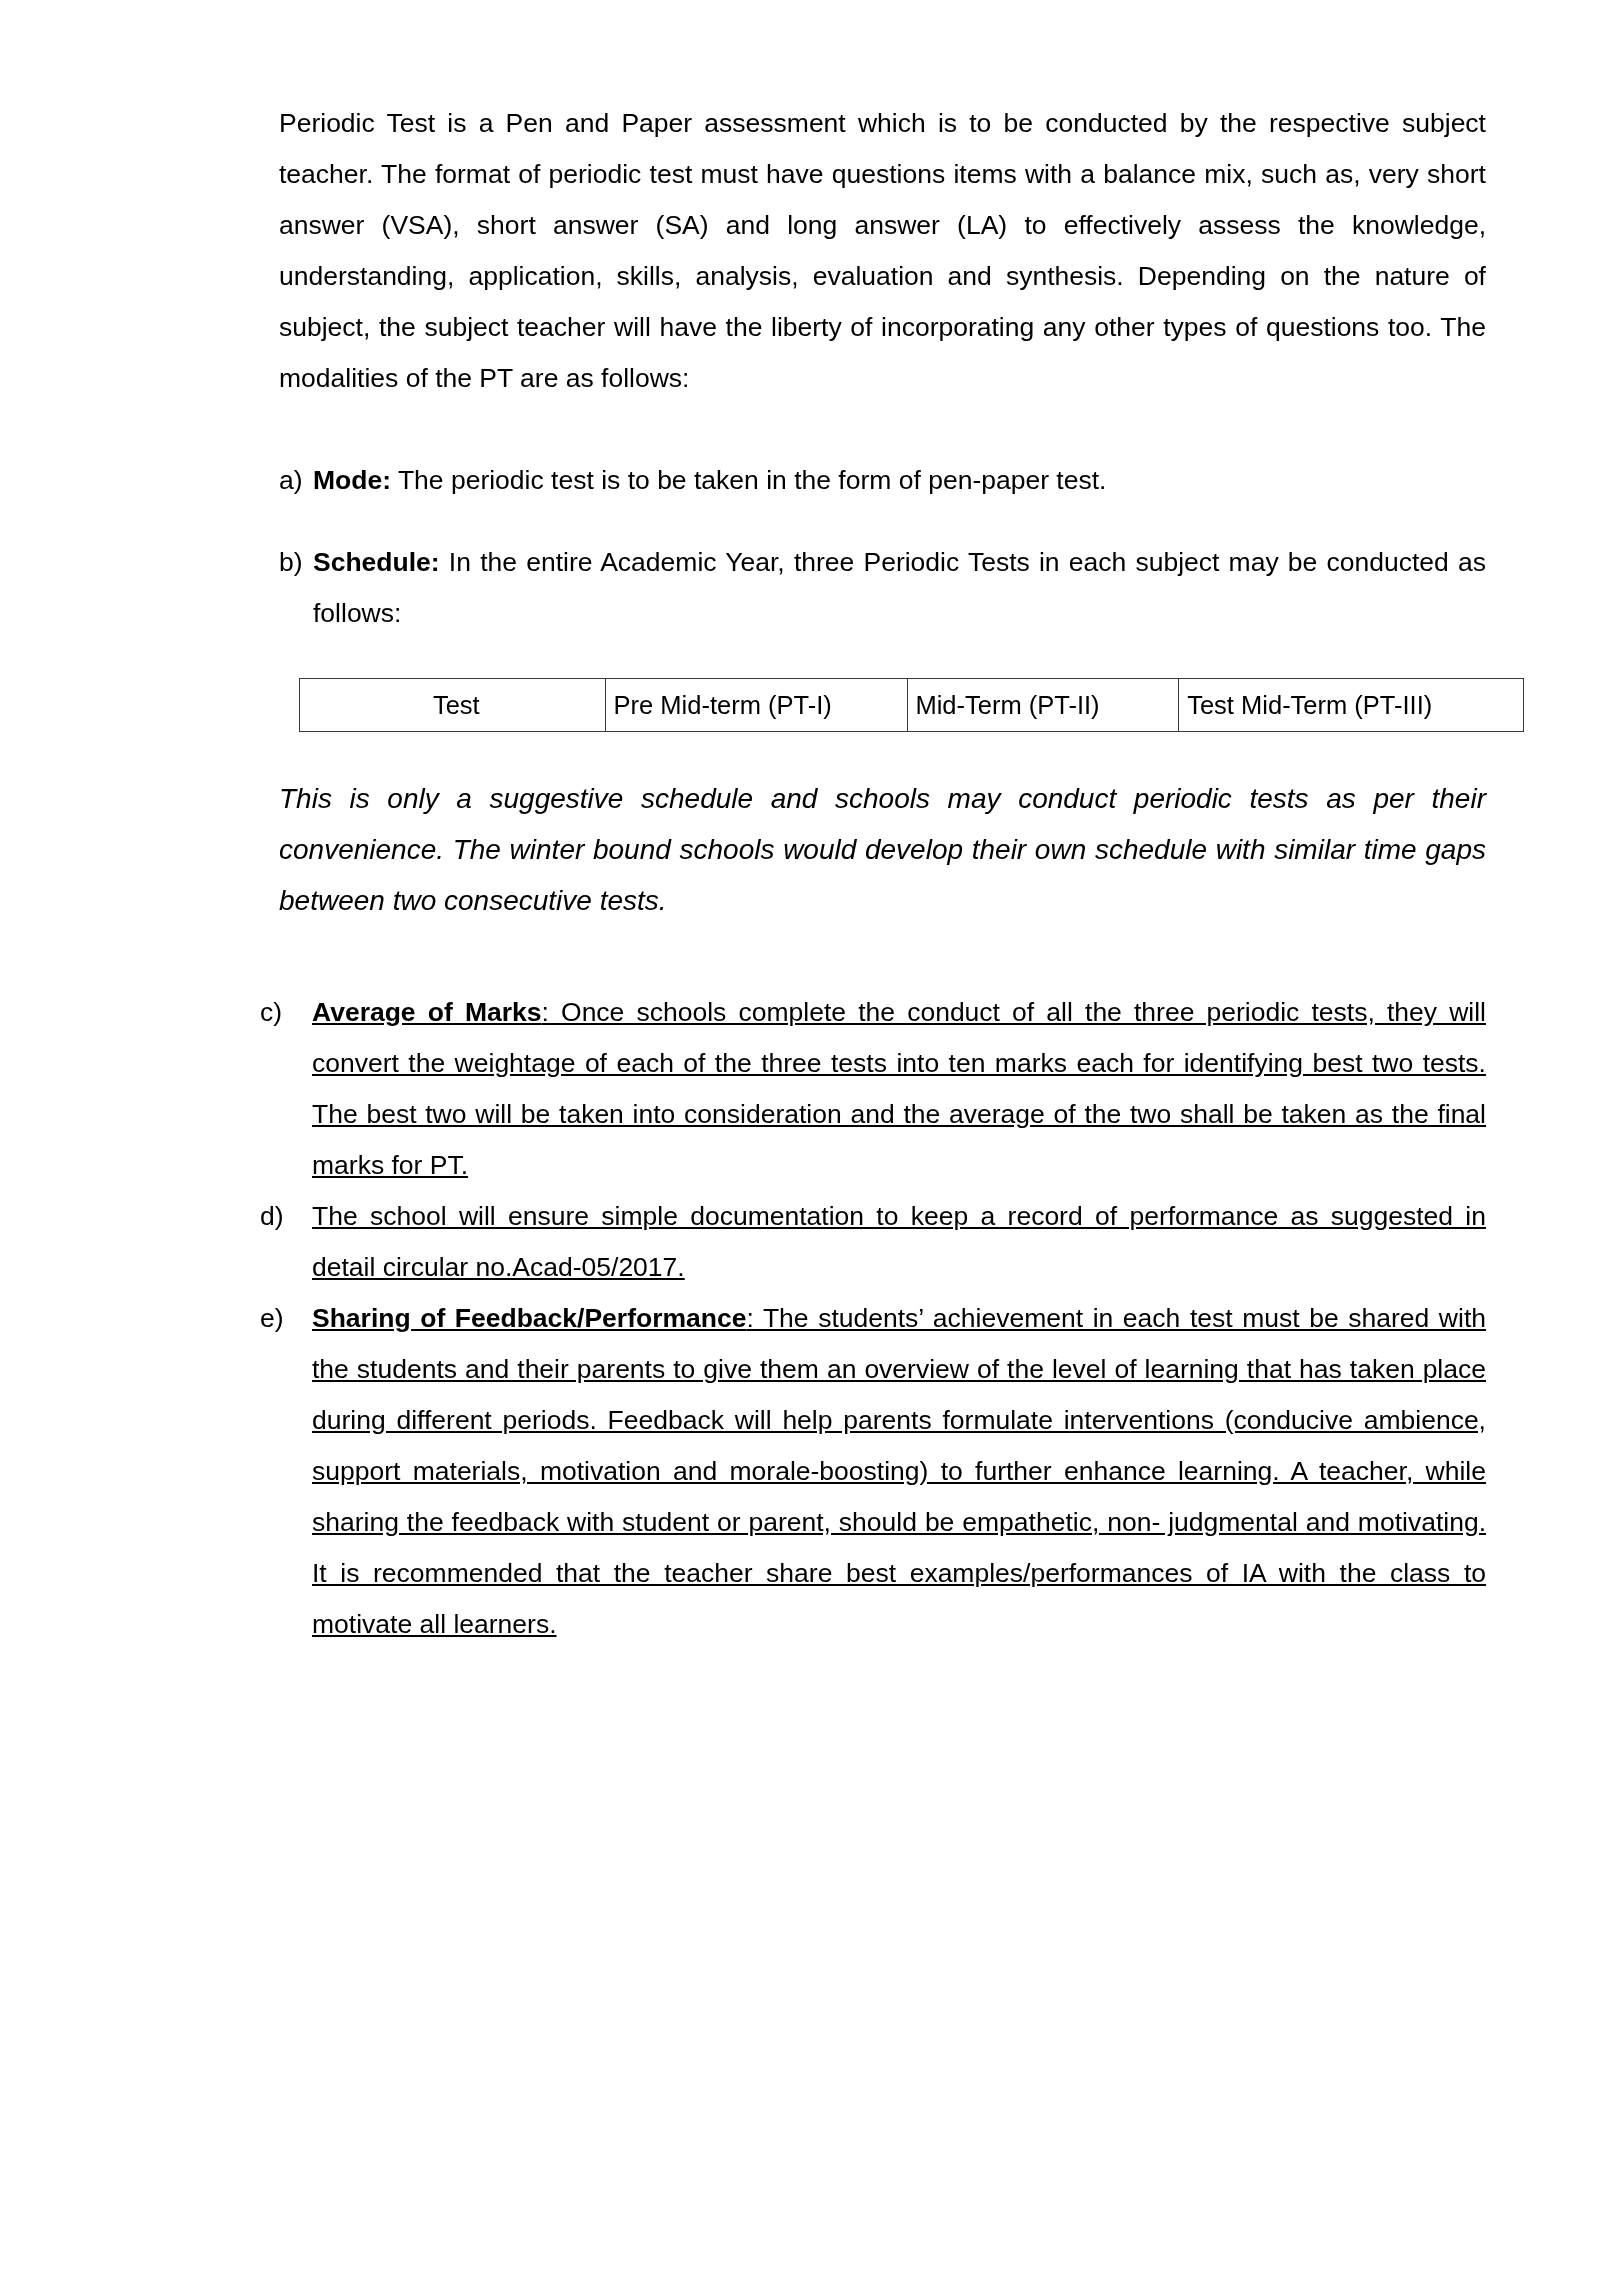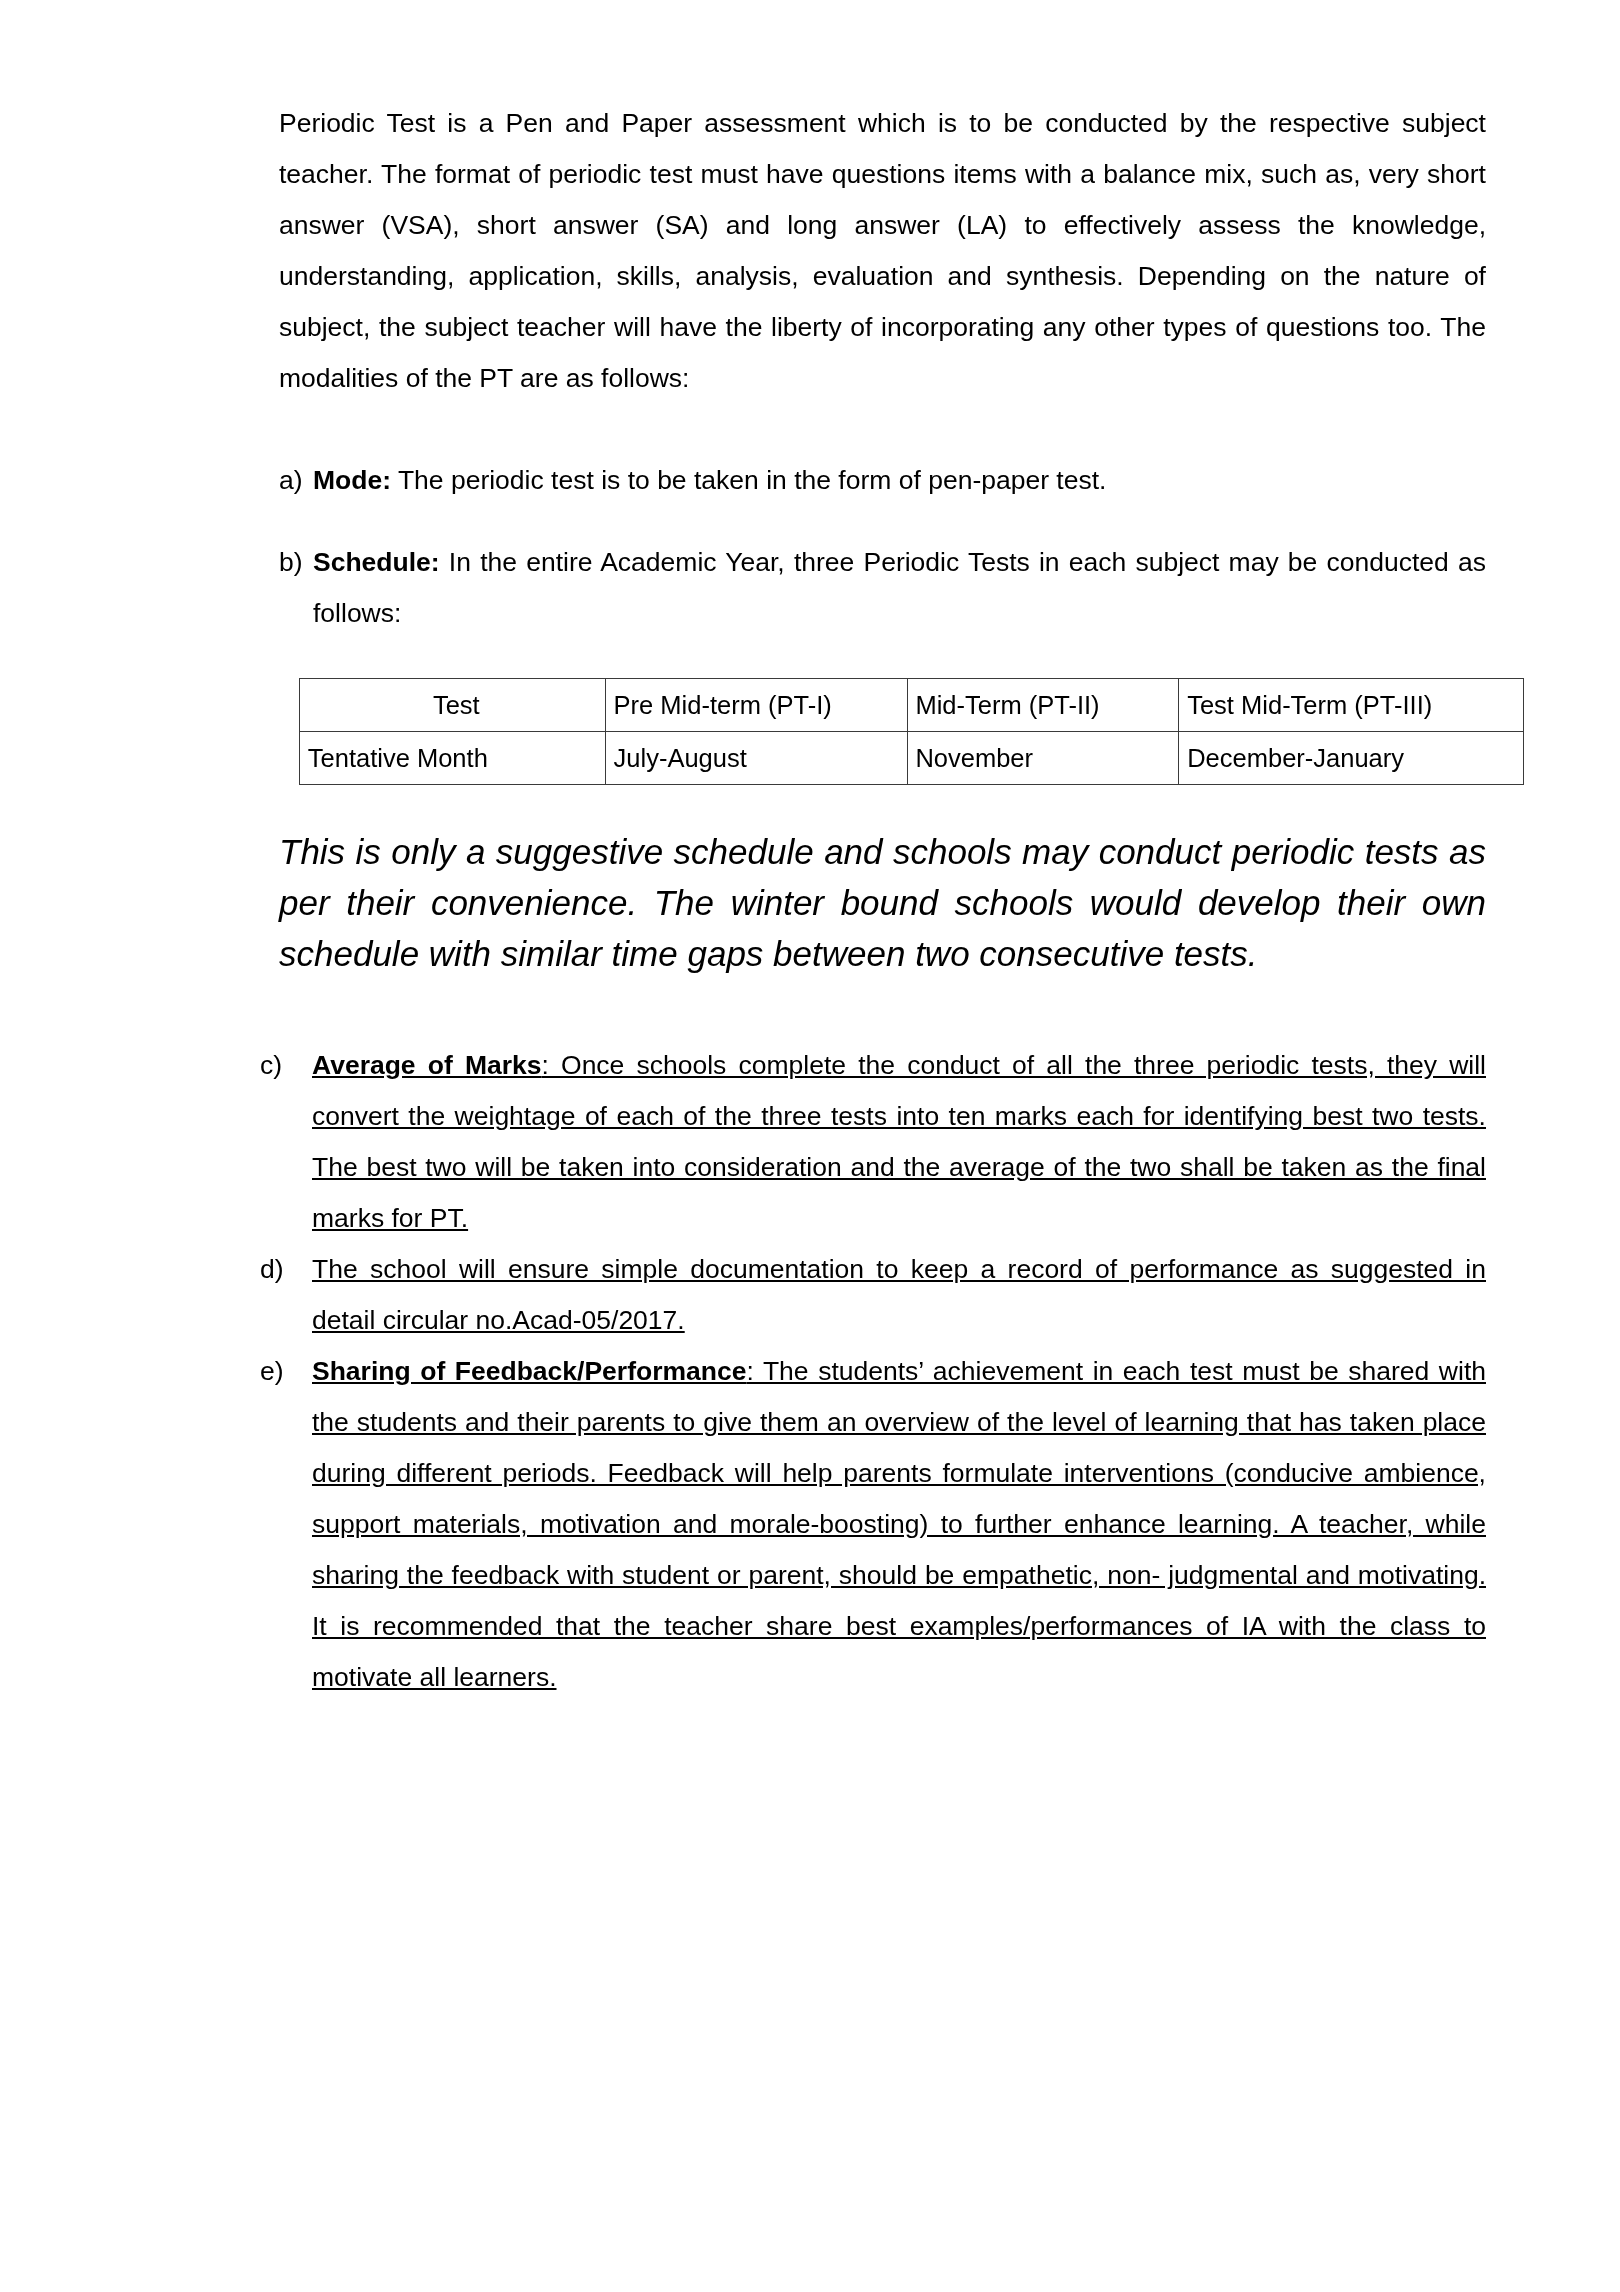--- a/index.html
+++ b/index.html
@@ -94,21 +94,21 @@
   td.col-test   { width: 297px; }
   td.col-pt1    { width: 293px; }
   td.col-pt2    { width: 263px; margin-left: 32px; }
   td.col-pt3    { width: 336px; }
   td.center { text-align: center; padding-left: 0; }
 
   
   .note-para {
     margin: 41px 4px 0 134px;
     width: 1207px;
-    font-size: 35px;
+    font-size: 28px;
     line-height: 51px;
     font-style: italic;
     text-align: justify;
     text-justify: inter-word;
   }
 
   
   .cde-list {
     margin: 61px 0 0 115px;
     width: 1226px;
@@ -154,26 +154,20 @@
 
     <div class="schedule-table-wrap">
       <table class="schedule-table">
         <tbody>
           <tr>
             <td class="col-test center">Test</td>
             <td class="col-pt1">Pre Mid-term (PT-I)</td>
             <td class="col-pt2">Mid-Term (PT-II)</td>
             <td class="col-pt3">Test Mid-Term (PT-III)</td>
           </tr>
-          <tr>
-            <td class="col-test">Tentative Month</td>
-            <td class="col-pt1">July-August</td>
-            <td class="col-pt2">November</td>
-            <td class="col-pt3">December-January</td>
-          </tr>
         </tbody>
       </table>
     </div>
 
     <p class="note-para">This is only a suggestive schedule and schools may conduct periodic tests as per their convenience. The winter bound schools would develop their own schedule with similar time gaps between two consecutive tests.</p>
 
     <div class="cde-list">
       <div class="cde-item">
         <span class="cde-marker">c)</span>
         <span class="cde-text"><b>Average of Marks</b><span>: Once schools complete the conduct of all the three periodic tests, they will convert the weightage of each of the three tests into ten marks each for identifying best two tests. The best two will be taken into consideration and the average of the two shall be taken as the final marks for PT.</span></span>

